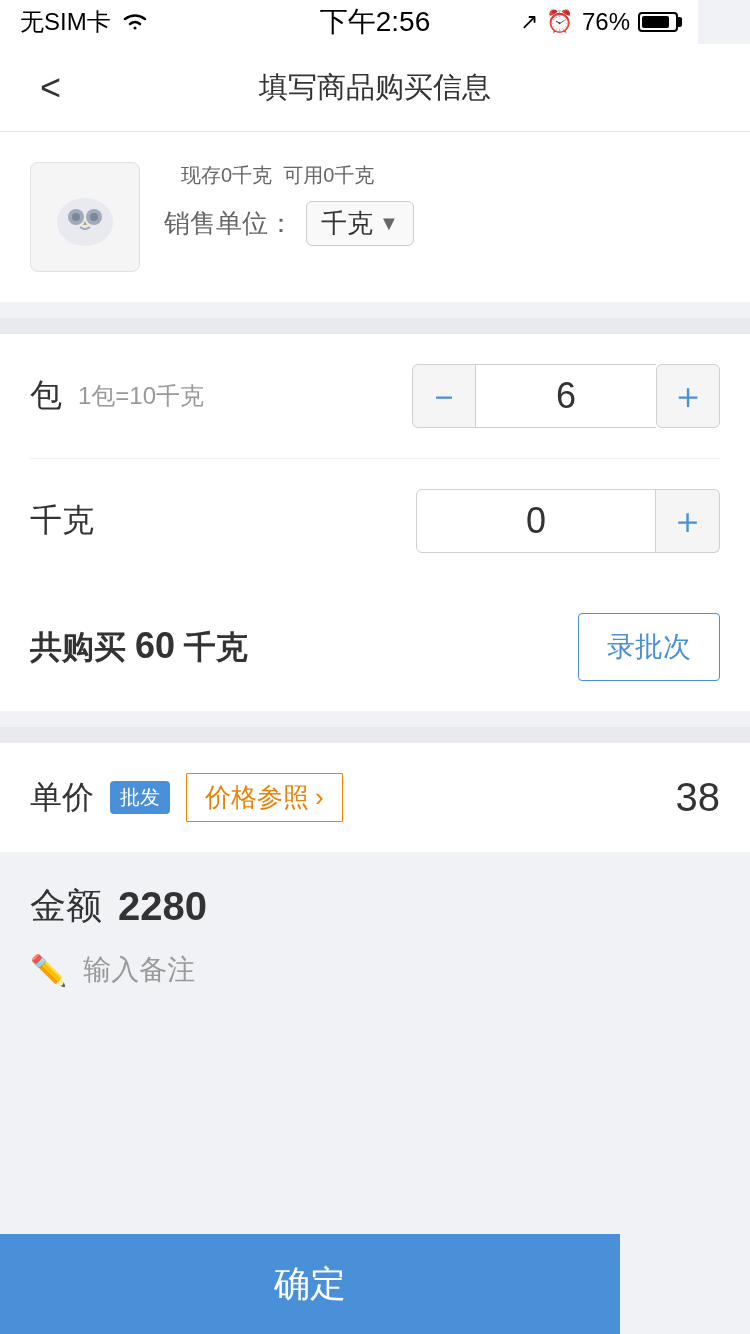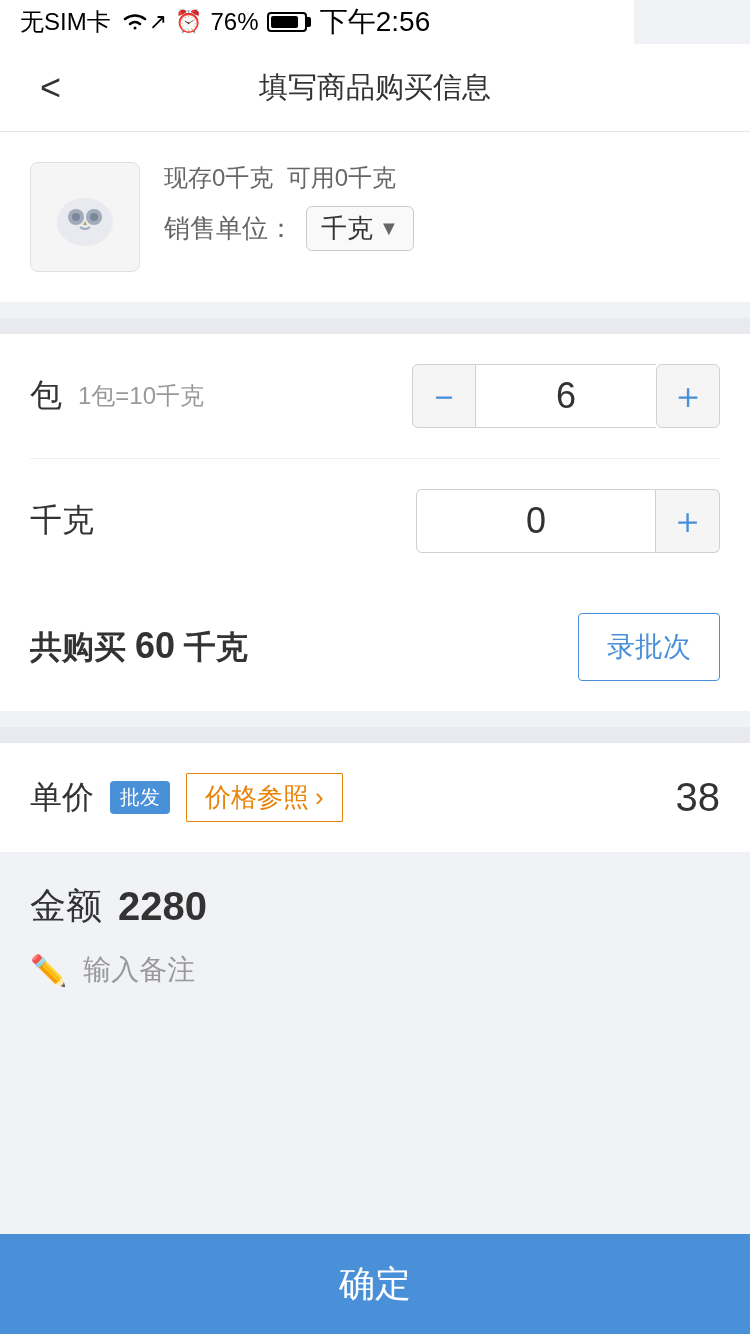--- a/index.html
+++ b/index.html
@@ -8,26 +8,26 @@
       width: 750px;
       min-height: 1334px;
       font-family: -apple-system, "PingFang SC", "Helvetica Neue", Arial, sans-serif;
       background: #f0f2f5;
       font-size: 28px;
       color: #333;
     }
 
     
     .status-bar {
-      width: 634px;
+      width: 698px;
       height: 44px;
       background: #fff;
       display: flex;
       align-items: center;
-      justify-content: flex-start;
+      justify-content: space-between;
       padding: 0 20px;
       font-size: 24px;
       color: #000;
     }
     .status-left {
       display: flex;
       align-items: center;
       gap: 10px;
     }
     .status-center {
@@ -123,23 +123,24 @@
     }
     .product-info {
       flex: 1;
     }
     .product-name {
       font-size: 30px;
       color: #333;
       margin-bottom: 12px;
     }
     .product-stock {
-      font-size: 24px;
+      font-size: 20px;
       color: #666;
       margin-bottom: 12px;
+      margin-left: 17px;
     }
     .product-unit-row {
       display: flex;
       align-items: center;
       gap: 12px;
       font-size: 26px;
       color: #666;
     }
     .unit-select {
       display: inline-flex;
@@ -349,21 +350,21 @@
     
     .content-area {
       min-height: 300px;
       background: #f0f2f5;
     }
 
     
     .bottom-bar {
       position: fixed;
       bottom: 0;
-      width: 750px;
+      width: 620px;
       height: 100px;
       background: #4a90d9;
       display: flex;
       align-items: center;
       justify-content: center;
       cursor: pointer;
     }
     .confirm-btn-text {
       font-size: 36px;
       color: #fff;

